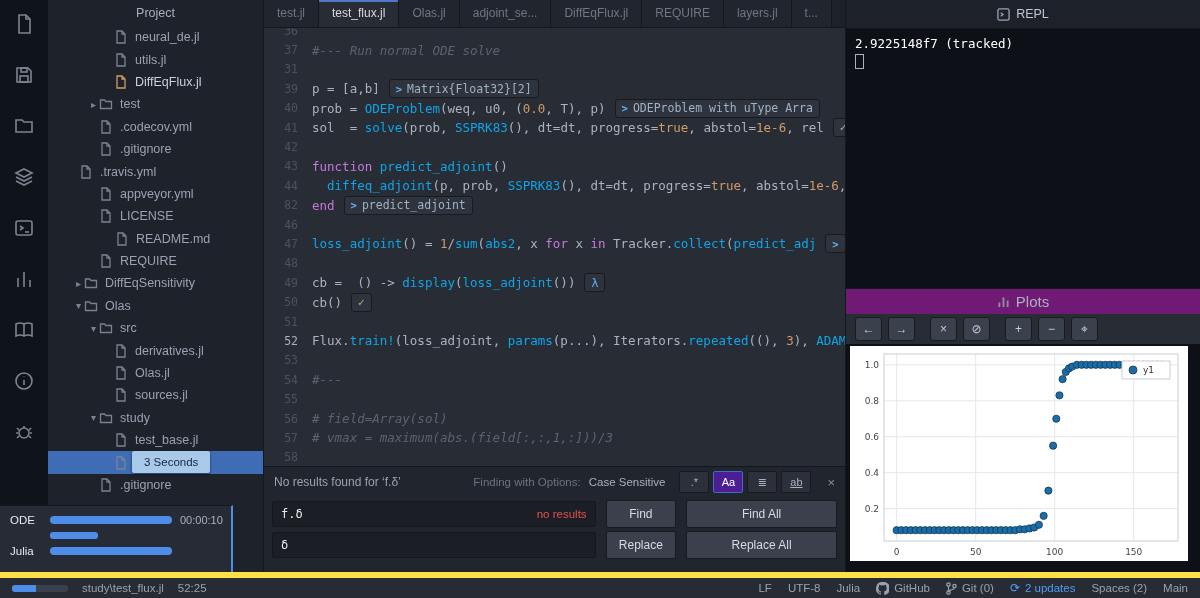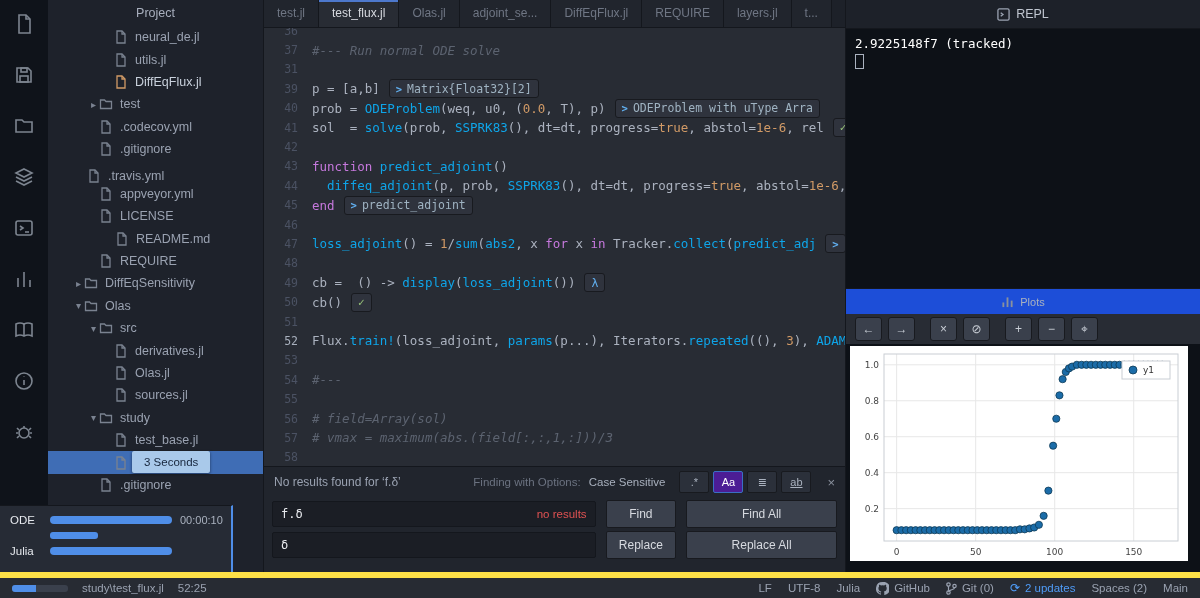--- a/index.html
+++ b/index.html
@@ -73,23 +73,23 @@
   .w70{width:70px;} .w152{width:152px;}
 
   
   #right-panel{position:absolute;left:845px;top:0;width:355px;height:572px;background:#0d1117;
     border-left:1px solid #14171d;box-sizing:border-box;}
   #repl-header{height:28px;background:#1d2129;border-bottom:1px solid #14171d;display:flex;
     align-items:center;justify-content:center;gap:6px;color:#c0c6d0;font-size:12.5px;}
   #repl-header svg{stroke:#9aa2b1;fill:none;stroke-width:1.4;}
   #repl-body{padding:7px 9px;font-family:"DejaVu Sans Mono",monospace;font-size:12.5px;color:#ffffff;}
   #repl-cursor{display:inline-block;width:7px;height:13px;border:1px solid #aab2bf;margin-top:3px;}
-  #plots-header{position:absolute;top:288px;left:0;right:0;height:25px;background:#1d4ed8;
+  #plots-header{position:absolute;top:288px;left:0;right:0;height:25px;background:#701a75;
     border-top:1px solid #14171d;border-bottom:1px solid #14171d;display:flex;align-items:center;
-    justify-content:center;gap:6px;color:#aab2bf;font-size:11px;}
+    justify-content:center;gap:6px;color:#aab2bf;font-size:15px;}
   #plots-header svg{stroke:#8a919d;stroke-width:2;}
   #plots-toolbar{position:absolute;top:314px;left:0;right:0;height:30px;background:#282c34;
     display:flex;align-items:center;padding-left:9px;gap:6px;}
   .ptool{width:25px;height:22px;background:#3a404c;border:1px solid #181a1f;border-radius:3px;
     color:#c8cdd5;display:flex;align-items:center;justify-content:center;font-size:12px;cursor:pointer;flex:none;}
   .ptool.grp{margin-left:9px;}
   #plot-area{position:absolute;top:346px;left:4px;width:338px;height:215px;background:#fff;}
 
   
   #progress-panel{position:absolute;left:0;top:505px;width:233px;height:67px;background:#262b35;
@@ -207,21 +207,21 @@
         <span class="tlabel">.codecov.yml</span>
       </div>
       <div class="tree-row" style="padding-left: 40px;">
         <span class="chev"></span>
         <span class="ticon"><svg viewBox="0 0 14 14">
             <path d="M3 1h5l3 3v9H3z"></path>
             <path d="M8 1v3h3"></path>
           </svg></span>
         <span class="tlabel">.gitignore</span>
       </div>
-      <div class="tree-row" style="padding-left: 28px; align-items: flex-end;">
+      <div class="tree-row" style="padding-left: 20px;">
         <span class="chev"></span>
         <span class="ticon"><svg viewBox="0 0 14 14">
             <path d="M3 1h5l3 3v9H3z"></path>
             <path d="M8 1v3h3"></path>
           </svg></span>
         <span class="tlabel">.travis.yml</span>
       </div>
       <div class="tree-row" style="padding-left: 40px;">
         <span class="chev"></span>
         <span class="ticon"><svg viewBox="0 0 14 14">
@@ -349,21 +349,21 @@
   <div id="code-lines">
       <div class="code-line"><span class="gutter">36</span></div>
       <div class="code-line"><span class="gutter">37</span><span class="tok-c">#--- Run normal ODE solve</span></div>
       <div class="code-line"><span class="gutter">31</span></div>
       <div class="code-line"><span class="gutter">39</span><span class="tok-d">p = [a,b]</span><span class="inline-box"><span class="chevg">&gt;</span><span>Matrix{Float32}[2]</span></span></div>
       <div class="code-line"><span class="gutter">40</span><span class="tok-d">prob = </span><span class="tok-f">ODEProblem</span><span class="tok-d">(weq, u0, (</span><span class="tok-n">0.0</span><span class="tok-d">, T), p)</span><span class="inline-box"><span class="chevg">&gt;</span><span>ODEProblem with uType Arra</span></span></div>
       <div class="code-line"><span class="gutter">41</span><span class="tok-d">sol  = </span><span class="tok-f">solve</span><span class="tok-d">(prob, </span><span class="tok-f">SSPRK83</span><span class="tok-d">(), dt=dt, progress=</span><span class="tok-n">true</span><span class="tok-d">, abstol=</span><span class="tok-n">1e-6</span><span class="tok-d">, rel</span><span class="inline-box"><span class="checkg">✓</span></span></div>
       <div class="code-line"><span class="gutter">42</span></div>
       <div class="code-line"><span class="gutter">43</span><span class="tok-k">function</span><span class="tok-d"> </span><span class="tok-f">predict_adjoint</span><span class="tok-d">()</span></div>
       <div class="code-line"><span class="gutter">44</span><span class="tok-d">  </span><span class="tok-f">diffeq_adjoint</span><span class="tok-d">(p, prob, </span><span class="tok-f">SSPRK83</span><span class="tok-d">(), dt=dt, progress=</span><span class="tok-n">true</span><span class="tok-d">, abstol=</span><span class="tok-n">1e-6</span><span class="tok-d">,</span></div>
-      <div class="code-line"><span class="gutter">45</span><span class="tok-k">end</span><span class="inline-box"><span class="chevg">&gt;</span><span>predict_adjoint</span></span></div>
+      <div class="code-line"><span class="gutter">82</span><span class="tok-k">end</span><span class="inline-box"><span class="chevg">&gt;</span><span>predict_adjoint</span></span></div>
       <div class="code-line"><span class="gutter">46</span></div>
       <div class="code-line"><span class="gutter">47</span><span class="tok-f">loss_adjoint</span><span class="tok-d">() = </span><span class="tok-n">1</span><span class="tok-d">/</span><span class="tok-f">sum</span><span class="tok-d">(</span><span class="tok-f">abs2</span><span class="tok-d">, x </span><span class="tok-k">for</span><span class="tok-d"> x </span><span class="tok-k">in</span><span class="tok-d"> Tracker.</span><span class="tok-f">collect</span><span class="tok-d">(</span><span class="tok-f">predict_adj</span><span class="inline-box"><span class="chevg">&gt;</span></span></div>
       <div class="code-line"><span class="gutter">48</span></div>
       <div class="code-line"><span class="gutter">49</span><span class="tok-d">cb =  () -&gt; </span><span class="tok-f">display</span><span class="tok-d">(</span><span class="tok-f">loss_adjoint</span><span class="tok-d">())</span><span class="inline-box"><span style="color: rgb(97, 175, 239);">λ</span></span></div>
       <div class="code-line"><span class="gutter">50</span><span class="tok-d">cb()</span><span class="inline-box"><span class="checkg">✓</span></span></div>
       <div class="code-line"><span class="gutter">51</span></div>
       <div class="code-line active"><span class="gutter">52</span><span class="tok-d">Flux.</span><span class="tok-f">train!</span><span class="tok-d">(loss_adjoint, </span><span class="tok-f">params</span><span class="tok-d">(p...), Iterators.</span><span class="tok-f">repeated</span><span class="tok-d">((), </span><span class="tok-n">3</span><span class="tok-d">), </span><span class="tok-f">ADAM</span></div>
       <div class="code-line"><span class="gutter">53</span></div>
       <div class="code-line"><span class="gutter">54</span><span class="tok-c">#---</span></div>
       <div class="code-line"><span class="gutter">55</span></div>

